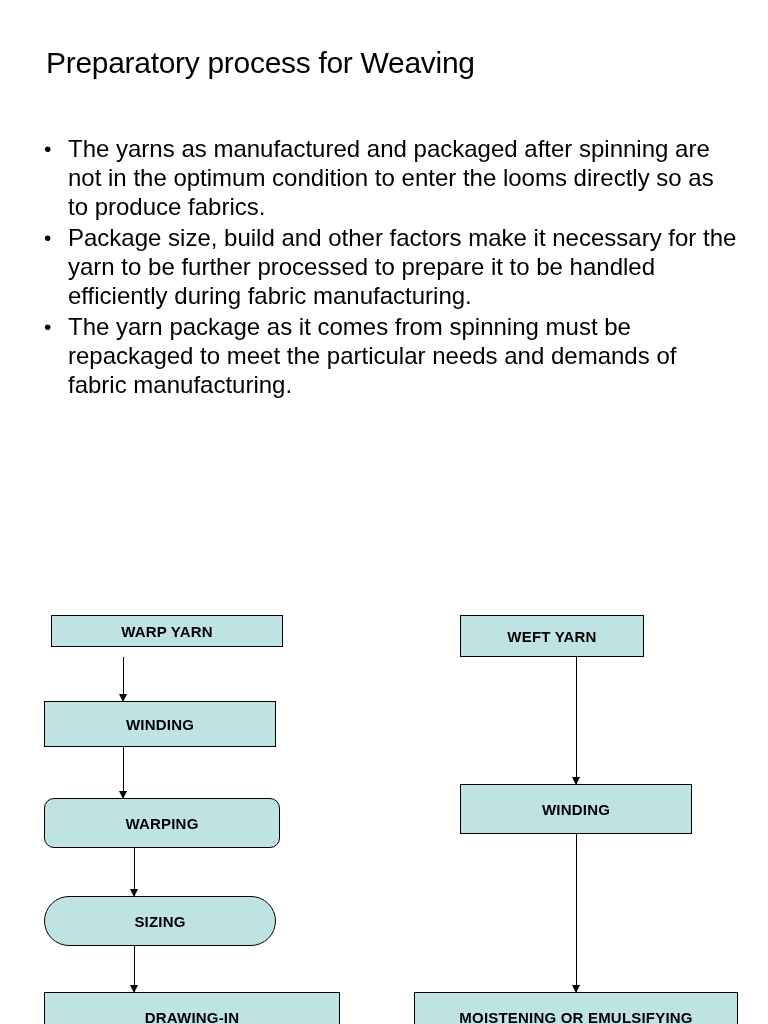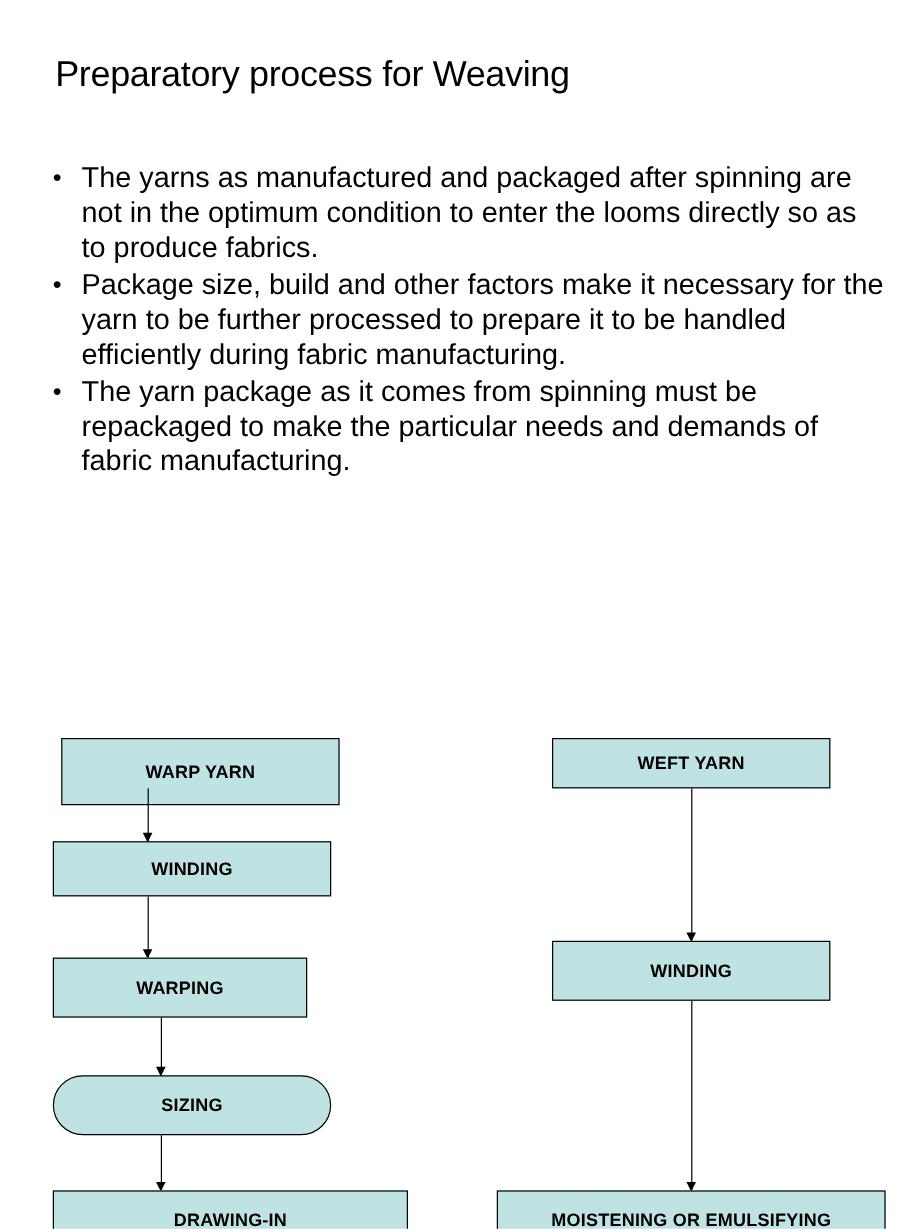--- a/index.html
+++ b/index.html
@@ -119,52 +119,52 @@
       <div class="bullet-text">The yarns as manufactured and packaged after spinning are not in the optimum condition to enter the looms directly so as to produce fabrics.</div>
     </div>
 
     <div class="bullet">
       <div class="bullet-marker">•</div>
       <div class="bullet-text">Package size, build and other factors make it necessary for the yarn to be further processed to prepare it to be handled efficiently during fabric manufacturing.</div>
     </div>
 
     <div class="bullet">
       <div class="bullet-marker">•</div>
-      <div class="bullet-text">The yarn package as it comes from spinning must be repackaged to make the particular needs and demands of fabric manufacturing.</div>
+      <div class="bullet-text">The yarn package as it comes from spinning must be repackaged to meet the particular needs and demands of fabric manufacturing.</div>
     </div>
 
   </div>
 
   <div class="flow">
 
     <div class="col col-left">
 
-      <div class="node" style="left:7px; top:15px; width:232px; height:56px;">WARP YARN</div>
+      <div class="node" style="left:7px; top:15px; width:232px; height:32px;">WARP YARN</div>
 
       <div class="arrow" style="left:79px; top:57px; height:44px;"></div>
 
       <div class="node" style="left:0px; top:101px; width:232px; height:46px;">WINDING</div>
 
       <div class="arrow" style="left:79px; top:147px; height:51px;"></div>
 
-      <div class="node" style="left:0px; top:198px; width:212px; height:50px;">WARPING</div>
+      <div class="node" style="left:0px; top:198px; width:236px; height:50px;border-radius:10px;">WARPING</div>
 
       <div class="arrow" style="left:90px; top:248px; height:48px;"></div>
 
       <div class="node" style="left:0px; top:296px; width:232px; height:50px;border-radius:25px;">SIZING</div>
 
       <div class="arrow" style="left:90px; top:346px; height:46px;"></div>
 
       <div class="node" style="left:0px; top:392px; width:296px; height:50px;">DRAWING-IN</div>
 
     </div>
 
     <div class="col col-right">
 
-      <div class="node" style="left:46px; top:15px; width:232px; height:42px;">WEFT YARN</div>
+      <div class="node" style="left:46px; top:15px; width:184px; height:42px;">WEFT YARN</div>
 
       <div class="arrow" style="left:162px; top:57px; height:127px;"></div>
 
       <div class="node" style="left:46px; top:184px; width:232px; height:50px;">WINDING</div>
 
       <div class="arrow" style="left:162px; top:234px; height:158px;"></div>
 
       <div class="node" style="left:0px; top:392px; width:324px; height:50px; font-size:15px;">MOISTENING OR EMULSIFYING</div>
 
     </div>

